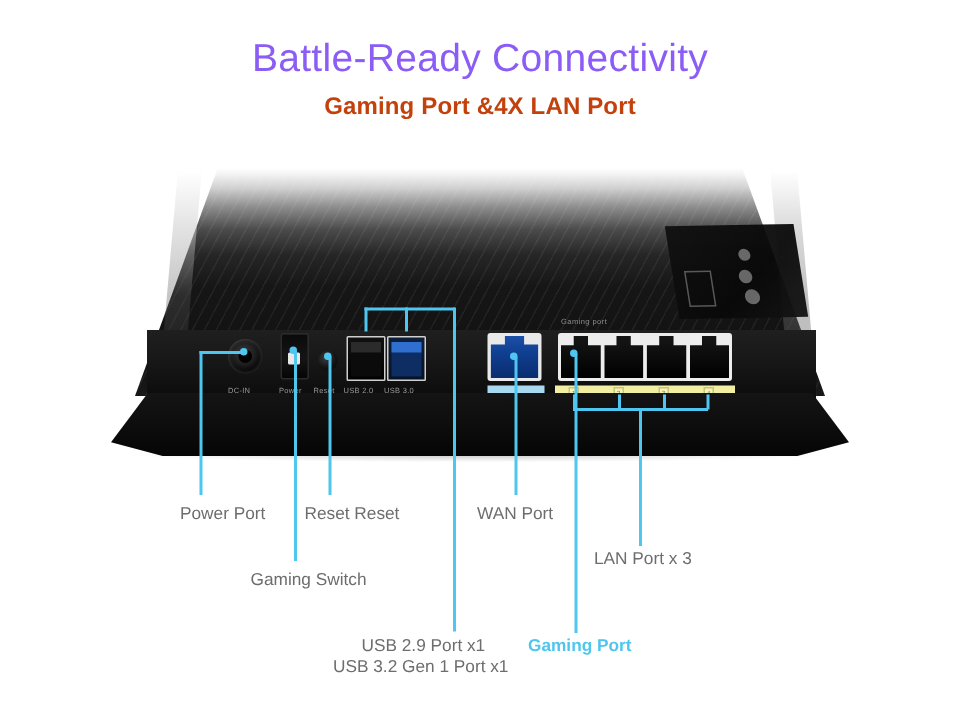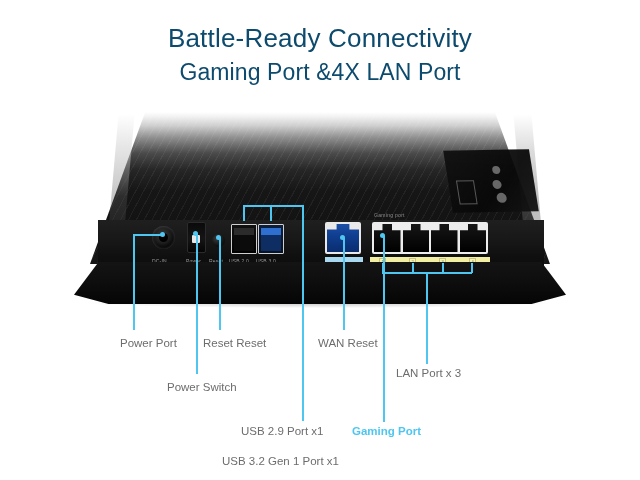--- a/index.html
+++ b/index.html
@@ -20,29 +20,29 @@
   .heading-block {
     position: absolute;
     top: 22px;
     left: 0;
     width: 640px;
     text-align: center;
   }
   .title {
     font-size: 26px;
     font-weight: 400;
-    color: #0c4a6e;
+    color: #8b5cf6;
     letter-spacing: 0.2px;
     line-height: 32px;
     margin: 0;
   }
   .subtitle {
-    font-size: 23px;
-    font-weight: 400;
-    color: #0c4a6e;
+    font-size: 16px;
+    font-weight: 700;
+    color: #c2410c;
     letter-spacing: 0.1px;
     line-height: 24px;
     margin: 6px 0 0 0;
   }
 
   
   .router-stage {
     position: absolute;
     left: 0;
     top: 112px;
@@ -375,36 +375,36 @@
   <div class="router-base"></div>
 </div>
 
 <div class="dot" style="left:160px; top:232px;"></div>
 <div class="hline" style="left:133px; top:234px; width:30px;"></div>
 <div class="vline" style="left:133px; top:234px; height:96px;"></div>
 <div class="callout-label" style="left:120px; top:336px;">Power Port</div>
 
 <div class="vline" style="left:196px; top:234px; height:140px;"></div>
 <div class="dot" style="left:193px; top:231px;"></div>
-<div class="callout-label" style="left:167px; top:380px;">Power Switch</div>
+<div class="callout-label" style="left:167px; top:380px;">Gaming Switch</div>
 
 <div class="vline" style="left:219px; top:238px; height:92px;"></div>
 <div class="dot" style="left:216px; top:235px;"></div>
 <div class="callout-label" style="left:203px; top:336px;">Reset Reset</div>
 
 <div class="hline" style="left:243px; top:205px; width:60px;"></div>
 <div class="vline" style="left:243px; top:205px; height:16px;"></div>
 <div class="vline" style="left:270px; top:205px; height:16px;"></div>
 <div class="vline" style="left:302px; top:205px; height:216px;"></div>
 <div class="callout-label" style="left:241px; top:424px;">USB 2.9 Port x1</div>
-<div class="callout-label" style="left:222px; top:454px;">USB 3.2 Gen 1 Port x1</div>
+<div class="callout-label" style="left:222px; top:438px;">USB 3.2 Gen 1 Port x1</div>
 
 <div class="vline" style="left:343px; top:238px; height:92px;"></div>
 <div class="dot" style="left:340px; top:235px;"></div>
-<div class="callout-label" style="left:318px; top:336px;">WAN Reset</div>
+<div class="callout-label" style="left:318px; top:336px;">WAN Port</div>
 
 <div class="vline" style="left:383px; top:236px; height:186px;"></div>
 <div class="dot" style="left:380px; top:233px;"></div>
 <div class="callout-label accent" style="left:352px; top:424px;">Gaming Port</div>
 
 <div class="vline" style="left:382px; top:263px; height:10px;"></div>
 <div class="vline" style="left:412px; top:263px; height:10px;"></div>
 <div class="vline" style="left:442px; top:263px; height:10px;"></div>
 <div class="vline" style="left:471px; top:263px; height:10px;"></div>
 <div class="hline" style="left:382px; top:272px; width:90px;"></div>

